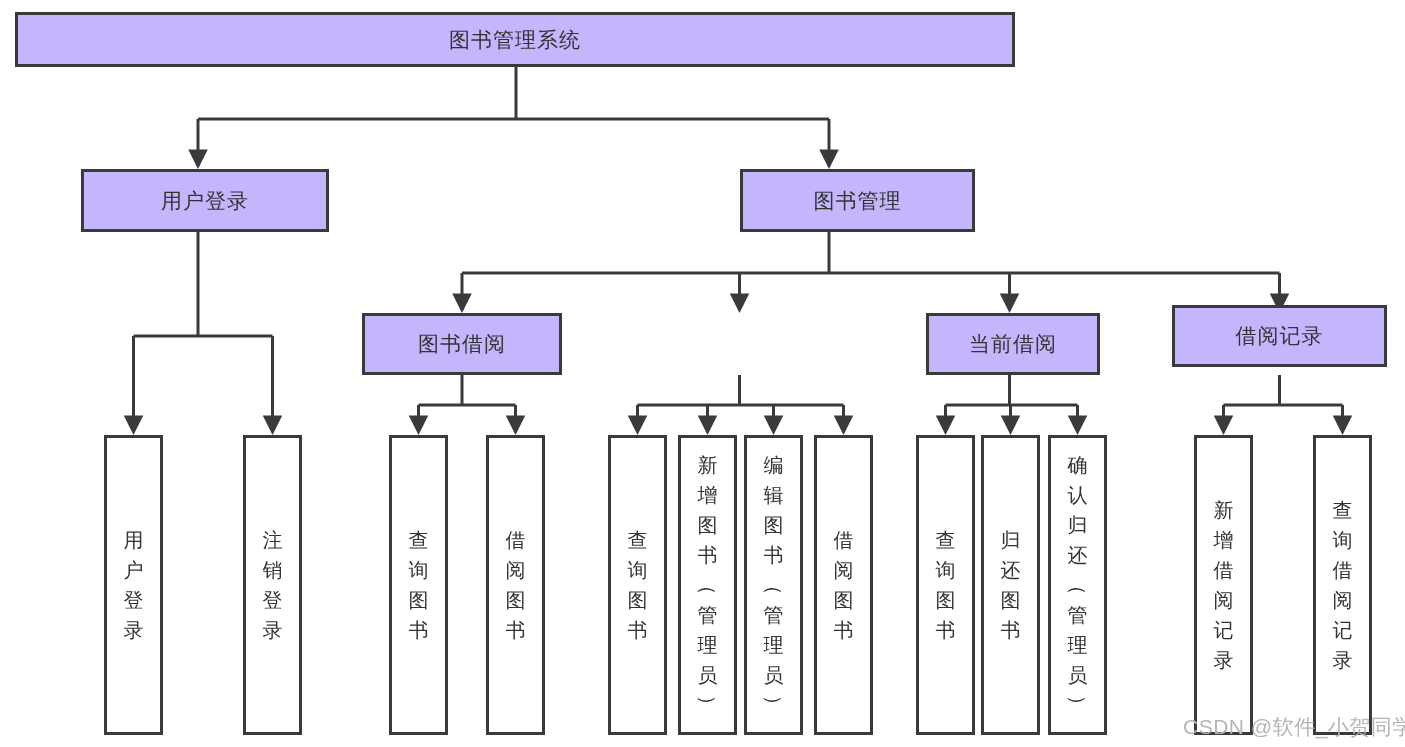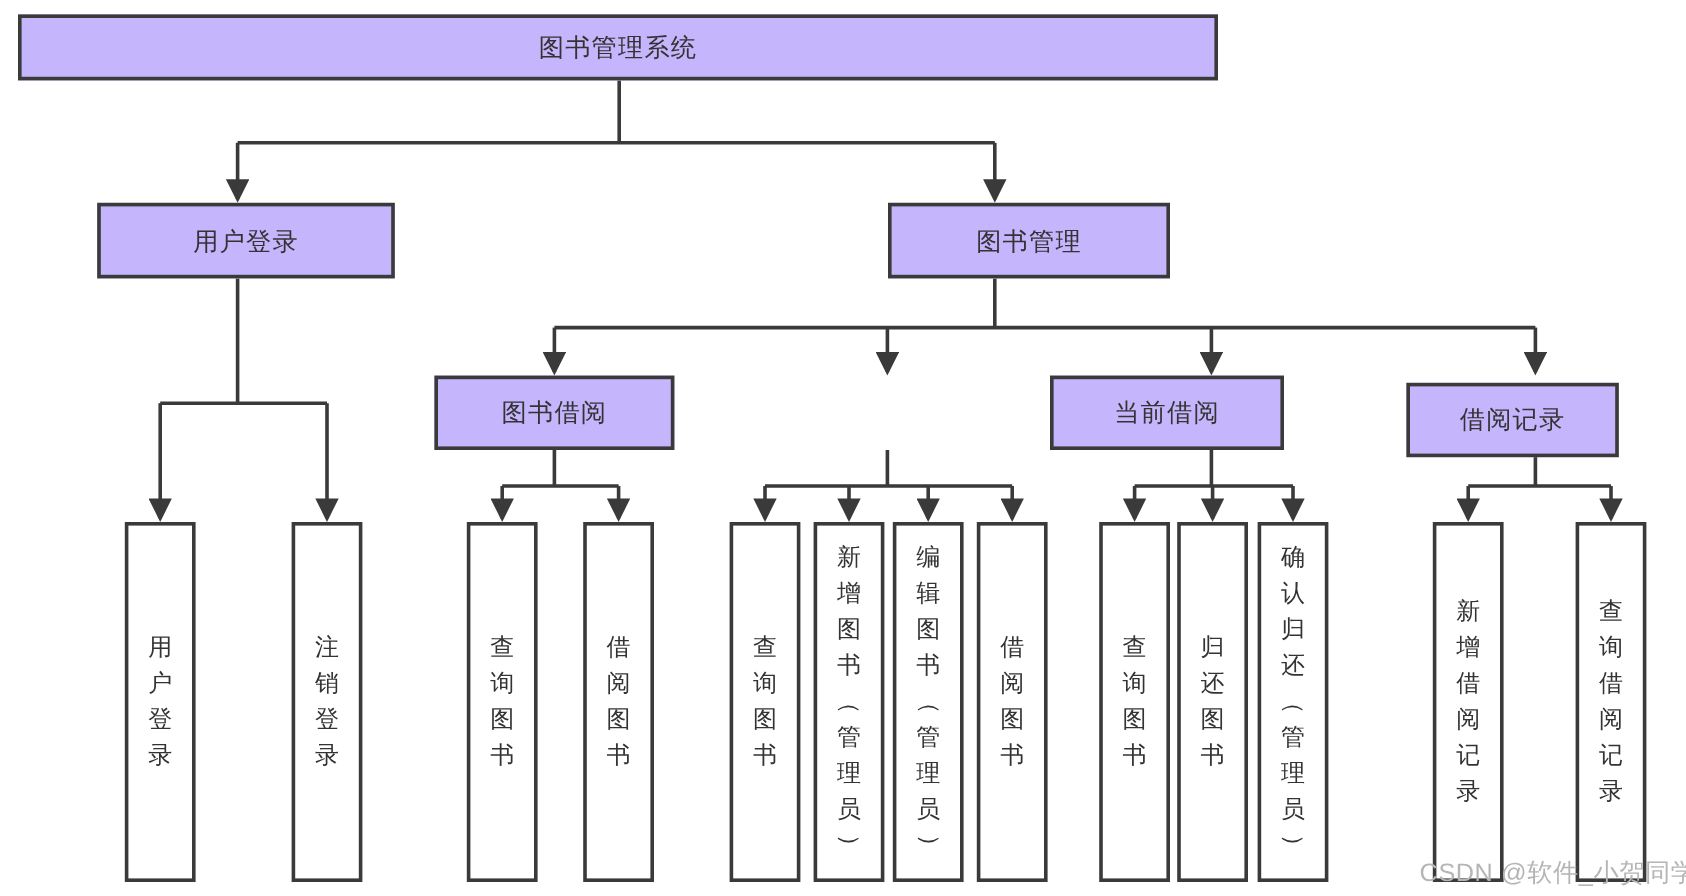--- a/index.html
+++ b/index.html
@@ -28,22 +28,22 @@
     justify-content: center;
     font-size: 21px;
     letter-spacing: 1px;
     color: var(--text, #333333);
   }
   .root-box  { left: 15px;  top: 12px;  width: 1000px; height: 55px; }
   .l2-login  { left: 81px;  top: 169px; width: 248px;  height: 63px; }
   .l2-mgmt   { left: 712px; top: 169px; width: 235px;  height: 63px; margin-left: 28px; }
   .l3-a { left: 362px;  top: 313px; width: 200px; height: 62px; }
   .l3-b { left: 632px;  top: 313px; width: 215px; height: 62px; }
-  .l3-c { left: 875px;  top: 313px; width: 195px; height: 62px; font-family: Liberation Serif, serif; }
-  .l3-d { left: 1172px; top: 319px; width: 177px; height: 62px; }
+  .l3-c { left: 926px;  top: 313px; width: 174px; height: 62px; font-family: Liberation Serif, serif; }
+  .l3-d { left: 1172px; top: 305px; width: 215px; height: 62px; }
   .leaf {
     position: absolute;
     box-sizing: border-box;
     top: 435px;
     width: 59px;
     height: 300px;
     border: 3px solid var(--line, #3a3a3a);
     background: #ffffff;
     display: flex;
     flex-direction: column;

